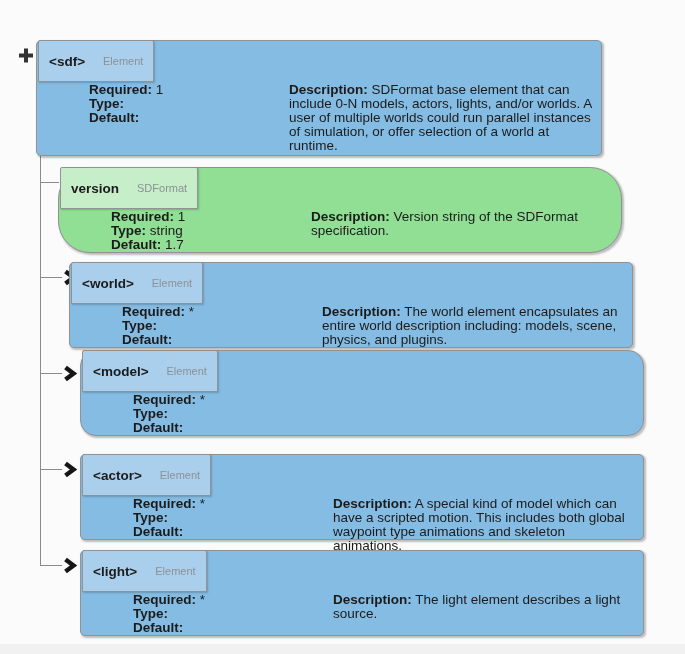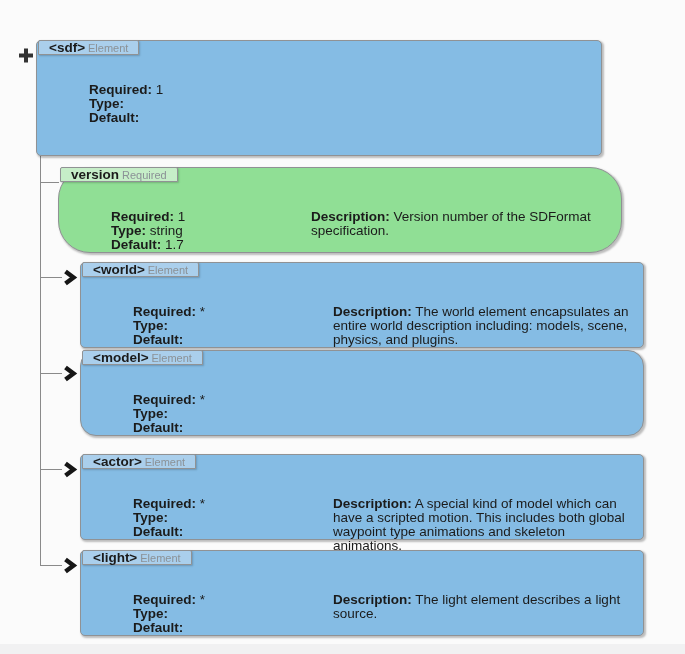--- a/index.html
+++ b/index.html
@@ -37,27 +37,27 @@
   .chev-light{left:62px; top:557px;}
   
   .node{
     position:absolute; border:1px solid var(--node-border); border-radius:5px;
     box-shadow:1.5px 1.5px 2px rgba(0,0,0,.25);
   }
   .node.element{background:var(--element-body);}
   .node.attribute{background:var(--attribute-body);border-radius:32px;}
   .node-sdf{left:36px; top:40px; width:566px; height:116px;}
   .node-version{left:58px; top:167px; width:564px; height:86px;}
-  .node-world{left:80px; top:262px; width:564px; height:86px;}
+  .node-world{left:69px; top:262px; width:564px; height:86px;}
   .node-model{left:80px; top:350px; width:564px; height:86px;border-radius:16px;}
   .node-actor{left:80px; top:454px; width:564px; height:86px;}
   .node-light{left:80px; top:550px; width:564px; height:86px;}
   .tab{
-    position:absolute; top:-1px; left:1px; height:15px;
-    display:flex; align-items:center; gap:3px; padding:0 10px;
+    position:absolute; top:-1px; left:1px; height:42px;
+    display:flex; align-items:center; gap:18px; padding:0 10px;
     border:1px solid var(--node-border); border-radius:2px 2px 0 0;
     box-shadow:1px 1px 2px rgba(0,0,0,.2); z-index:2; cursor:pointer;
     white-space:nowrap;
   }
   .element .tab{background:var(--element-tab);}
   .attribute .tab{background:var(--attribute-tab);}
   .tab .tag{font-weight:bold; font-size:13.5px; color:var(--ink);}
   .tab .kind{font-size:11px; color:var(--kind-ink);text-align:center;}
   .content{display:flex; padding:42px 8px 0 40px; font-size:13.5px; line-height:14px;margin-left:12px;}
   .props{width:200px; flex:none;}
@@ -108,35 +108,36 @@
     <div class="tab">
       <span class="tag">&lt;sdf&gt;</span>
       <span class="kind">Element</span>
     </div>
     <div class="content">
       <div class="props">
         <div class="prop"><b>Required:</b> <span>1</span></div>
         <div class="prop"><b>Type:</b> <span></span></div>
         <div class="prop"><b>Default:</b> <span></span></div>
       </div>
+      <div class="desc"><b>Description:</b> <span>SDFormat base element that can include 0-N models, actors, lights, and/or worlds. A user of multiple worlds could run parallel instances of simulation, or offer selection of a world at runtime.</span></div>
     </div>
   </div>
 
   <div class="node attribute node-version">
     <div class="tab">
       <span class="tag">version</span>
-      <span class="kind">Required</span>
+      <span class="kind">SDFormat</span>
     </div>
     <div class="content">
       <div class="props">
         <div class="prop"><b>Required:</b> <span>1</span></div>
         <div class="prop"><b>Type:</b> <span>string</span></div>
         <div class="prop"><b>Default:</b> <span>1.7</span></div>
       </div>
-      <div class="desc"><b>Description:</b> <span>Version number of the SDFormat specification.</span></div>
+      <div class="desc"><b>Description:</b> <span>Version string of the SDFormat specification.</span></div>
     </div>
   </div>
 
   <div class="node element node-world">
     <div class="tab">
       <span class="tag">&lt;world&gt;</span>
       <span class="kind">Element</span>
     </div>
     <div class="content">
       <div class="props">

